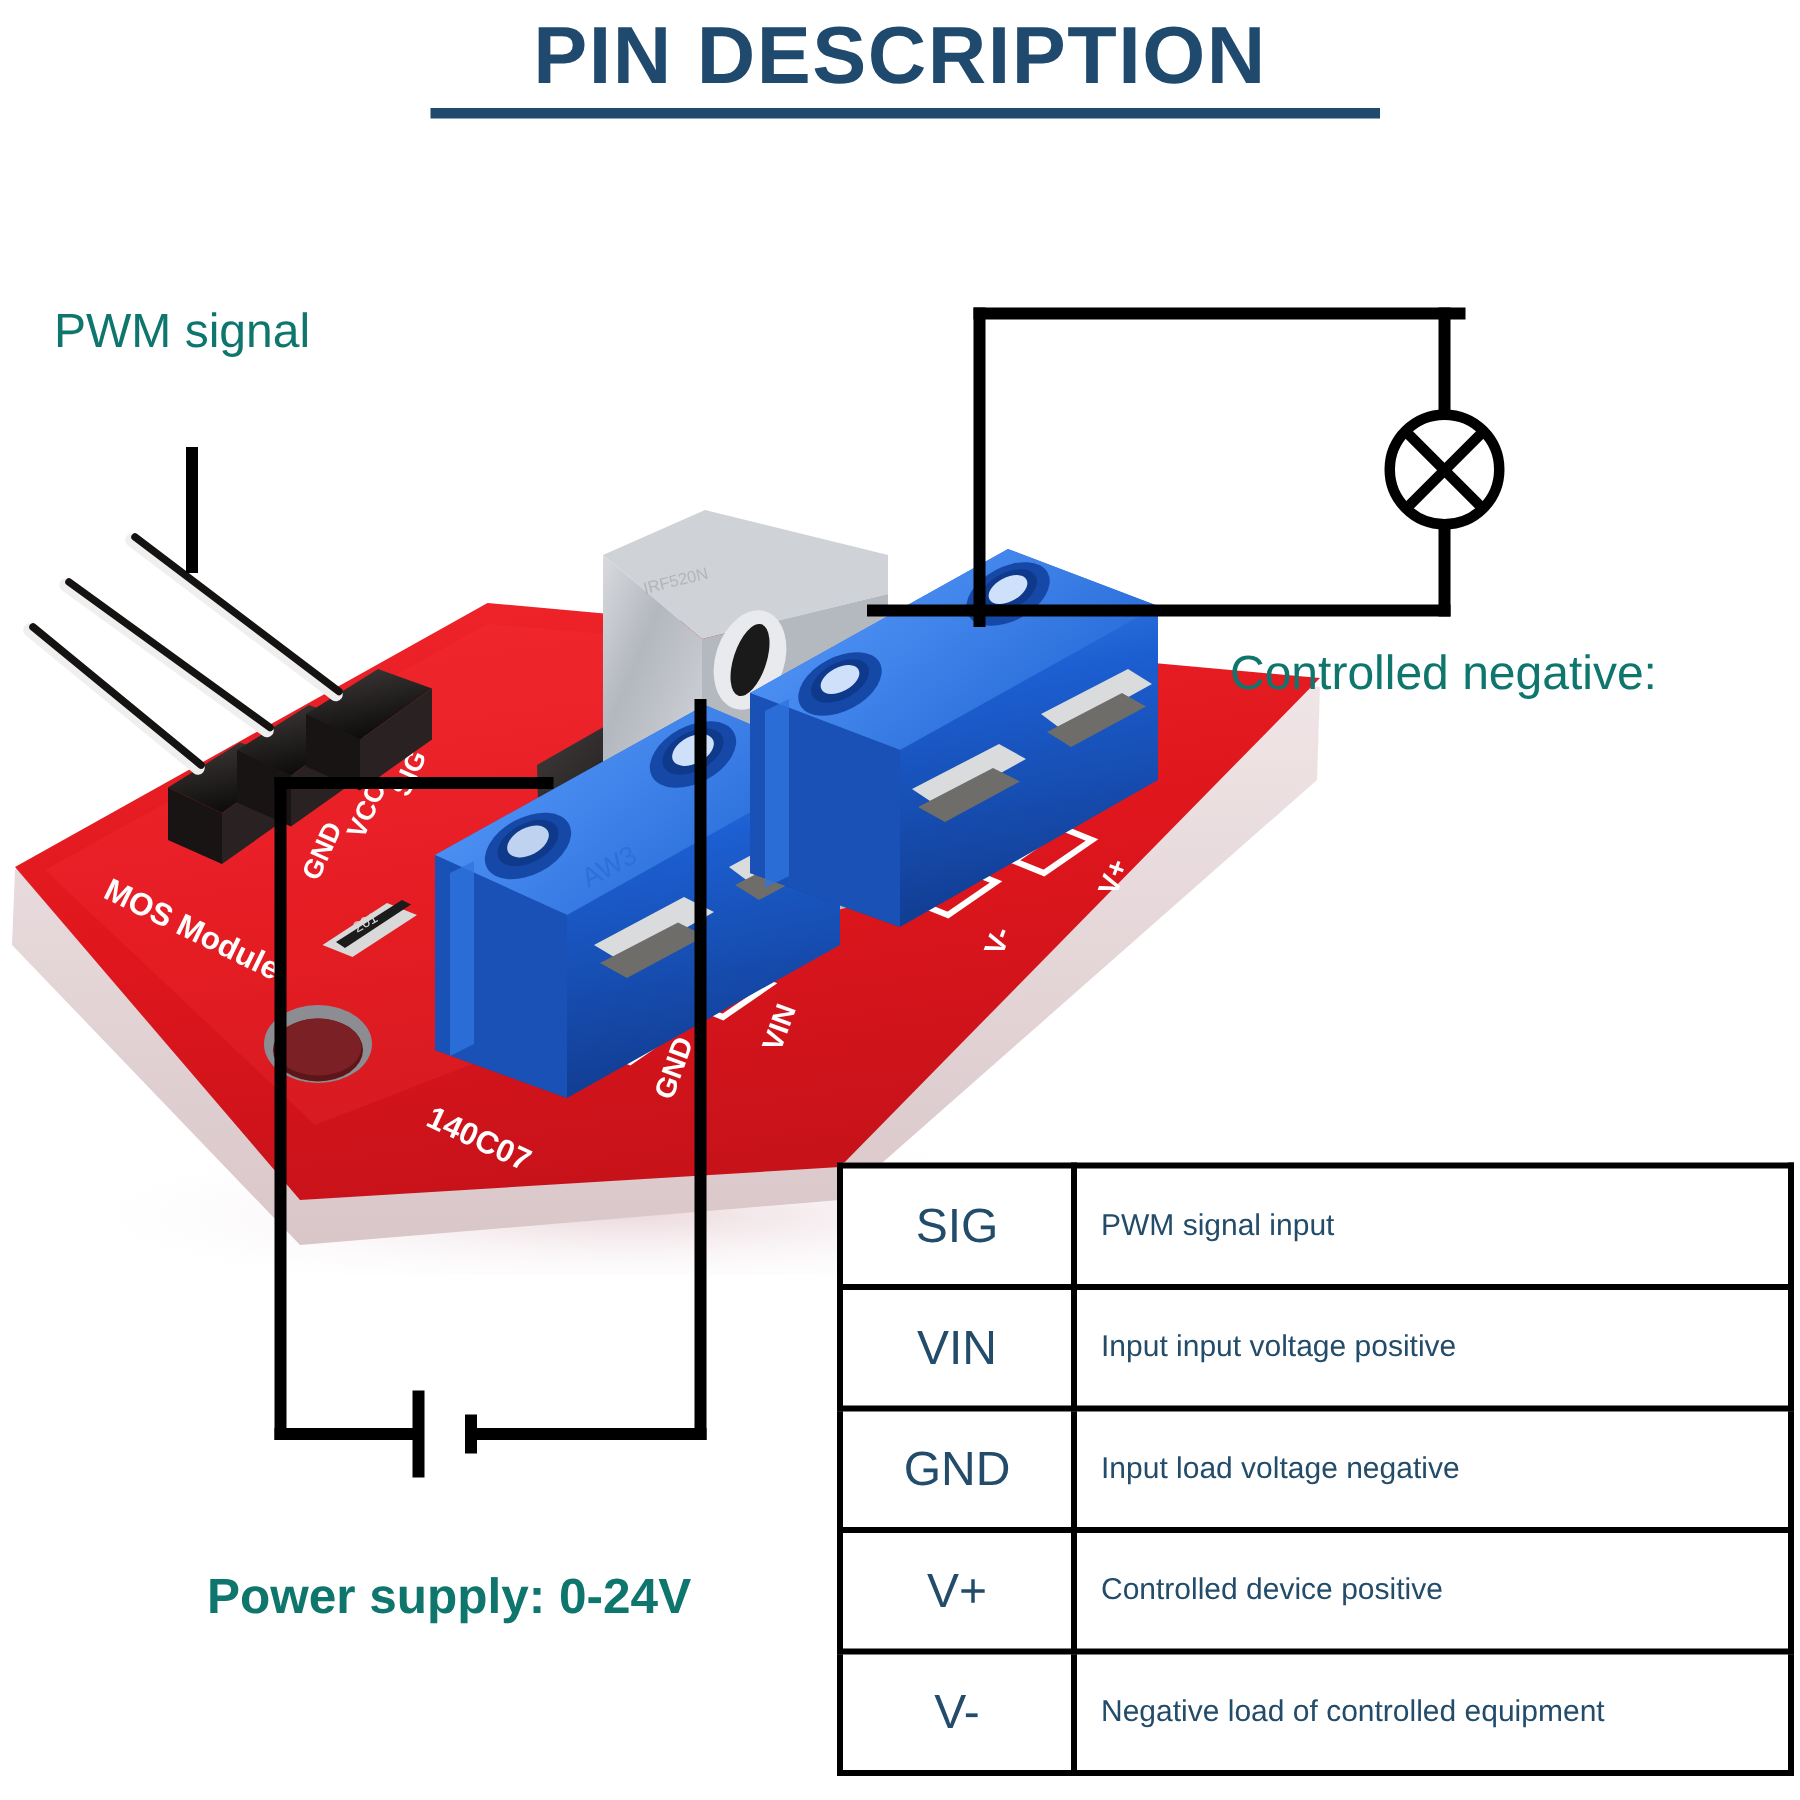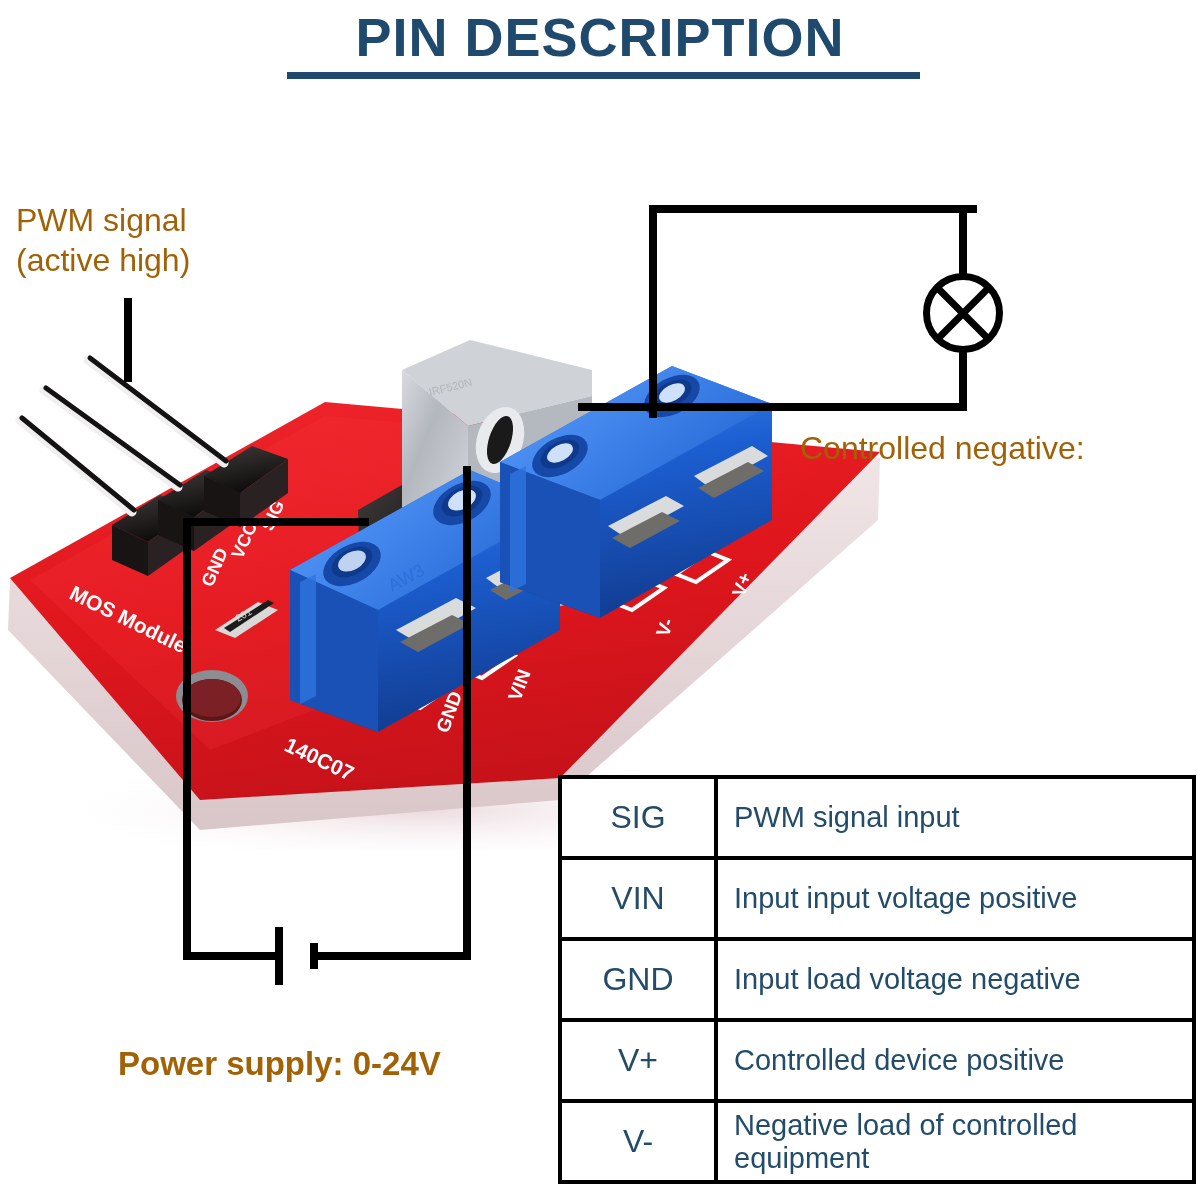--- a/index.html
+++ b/index.html
@@ -14,21 +14,21 @@
   .title{
     position:absolute;left:0;top:6px;width:1200px;text-align:center;
     font-size:54px;font-weight:bold;letter-spacing:1px;
     color:#1f4a6d;font-family:"Liberation Sans", sans-serif;
   }
   .title-rule{
     position:absolute;left:287px;top:72px;width:633px;height:7px;background:#1f4a6d;
   }
 
   
-  .anno{position:absolute;color:#a16207;font-size:32px;line-height:40px;}
+  .anno{position:absolute;color:#0f766e;font-size:32px;line-height:40px;margin-left:20px;}
   .anno-pwm{left:16px;top:200px;width:270px;text-align:left;}
   .anno-ctrl{left:800px;top:428px;width:390px;text-align:right;}
   .anno-ctrl .l1{text-align:left;}
   .anno-power{left:118px;top:1044px;width:420px;text-align:left;font-size:33px;font-weight:bold;}
 
   
   .wire{position:absolute;background:#000;}
 
   
   .lamp{
@@ -45,21 +45,21 @@
   
   .pcb-wrap{position:absolute;left:0;top:330px;width:900px;height:520px;}
 
   
   .pin-table{
     position:absolute;left:558px;top:775px;width:638px;
     border-collapse:collapse;background:#fff;
   }
   .pin-table td{
     border:4px solid #000;color:#234c6a;
-    font-size:29px;height:77px;padding:0 10px;
+    font-size:20px;height:77px;padding:0 10px;
     vertical-align:middle;
     font-family:"Liberation Sans", sans-serif;
   }
   .pin-table td.sig{width:132px;text-align:center;font-size:32px;}
   .pin-table td.desc{text-align:left;padding-left:16px;}
 </style>
 </head>
 <body>
 
 <div id="stage">
@@ -237,21 +237,20 @@
   <div class="wire" style="left:183px;top:518px;width:186px;height:8px;"></div>
   <div class="wire" style="left:183px;top:518px;width:8px;height:442px;"></div>
   <div class="wire" style="left:183px;top:952px;width:96px;height:8px;"></div>
   <div class="wire" style="left:275px;top:927px;width:8px;height:58px;"></div>
   <div class="wire" style="left:310px;top:943px;width:8px;height:26px;"></div>
   <div class="wire" style="left:314px;top:952px;width:157px;height:8px;"></div>
   <div class="wire" style="left:463px;top:466px;width:8px;height:494px;"></div>
 
   <div class="anno anno-pwm">
     <div>PWM signal</div>
-    <div>(active high)</div>
   </div>
 
   <div class="anno anno-ctrl">
     <div class="l1">Controlled negative:</div>
   </div>
 
   <div class="anno anno-power">Power supply: 0-24V</div>
 
   <table class="pin-table">
     <tbody>

